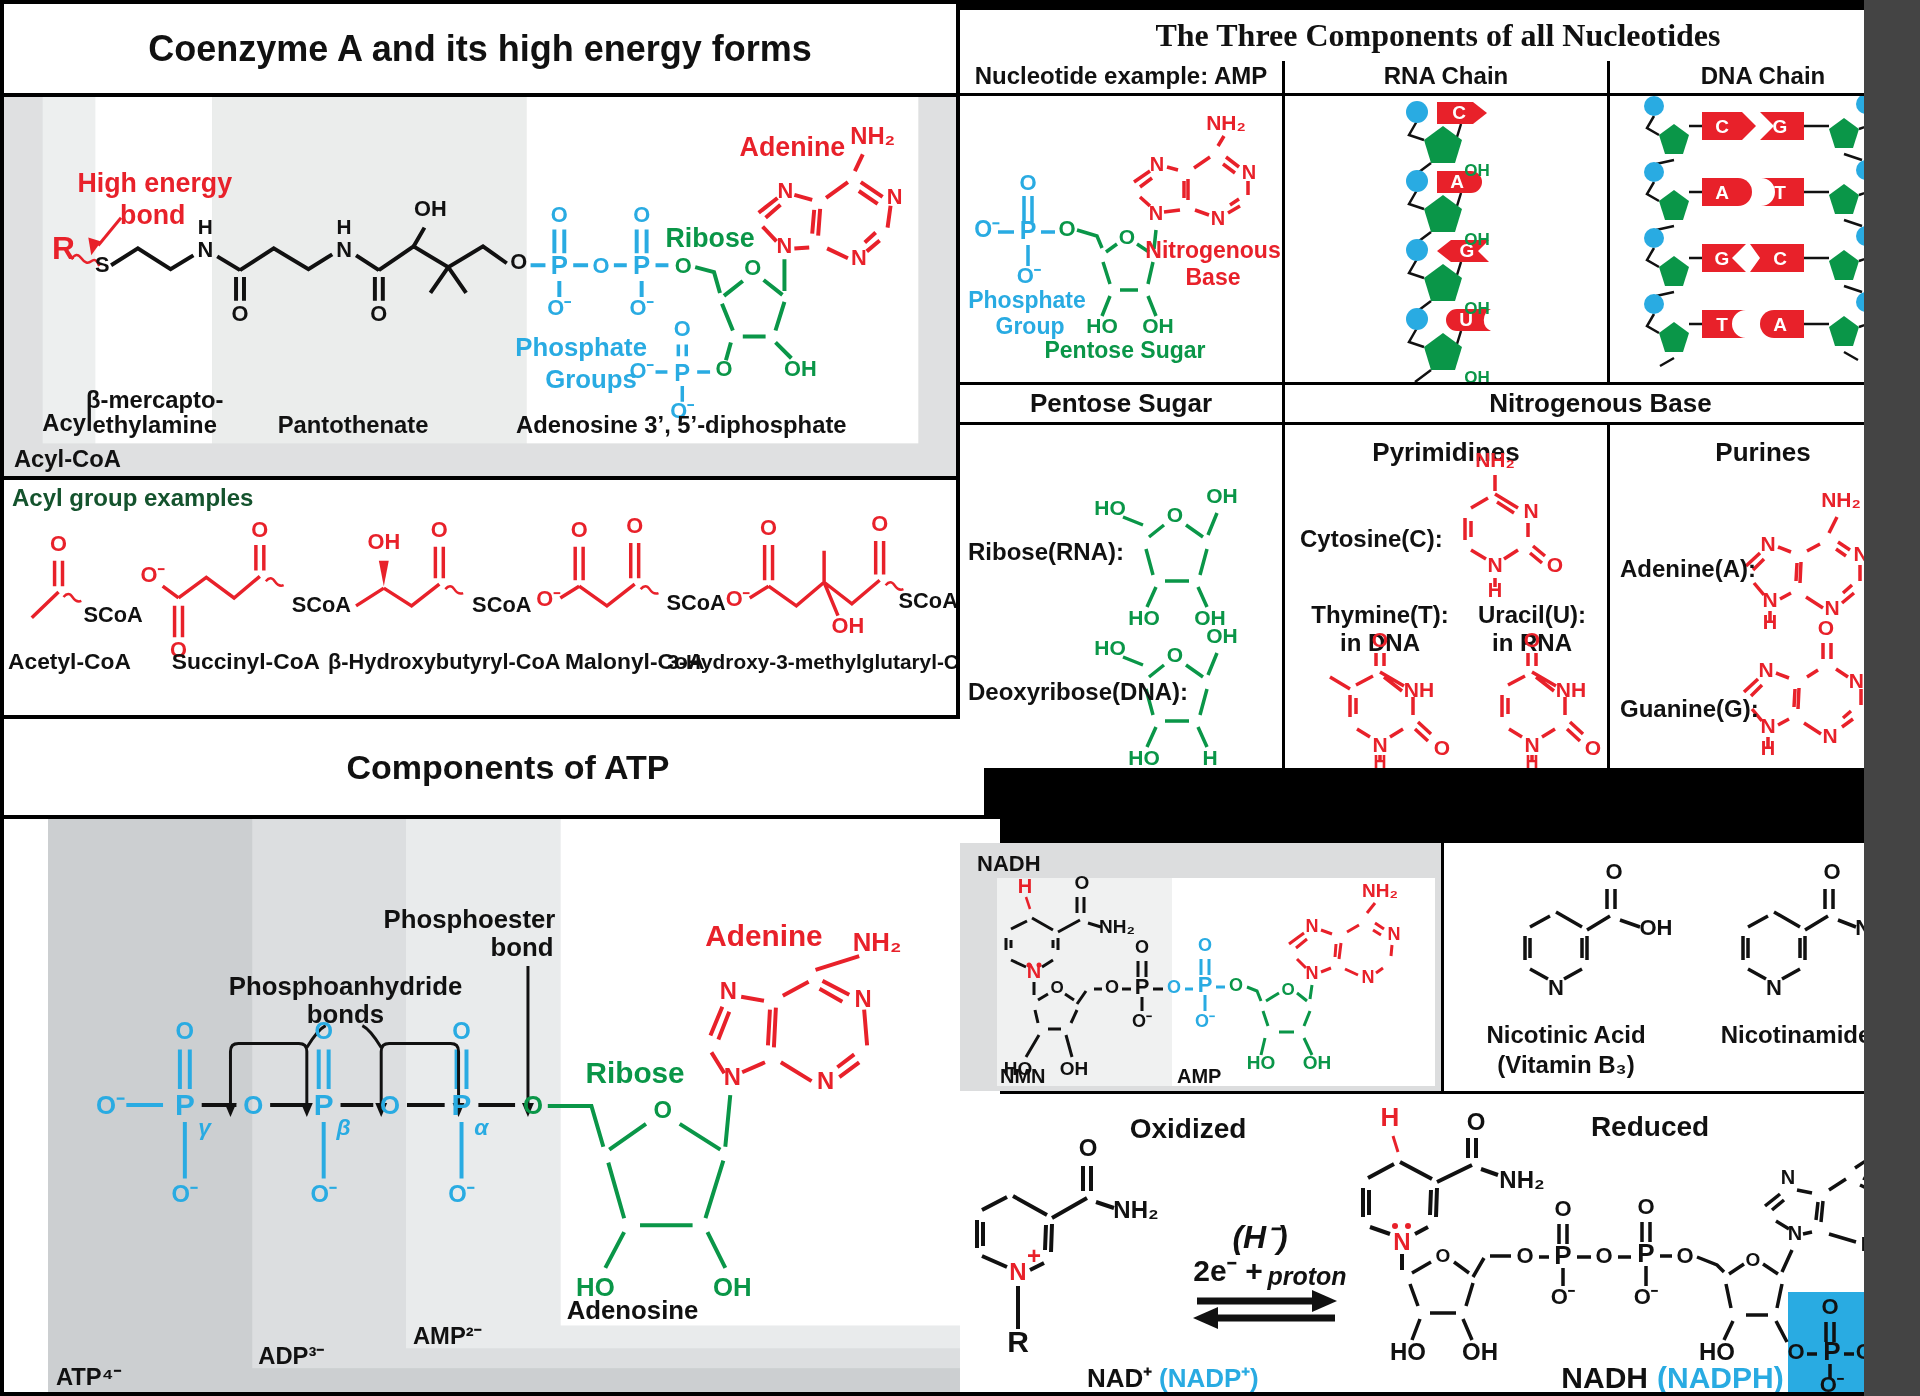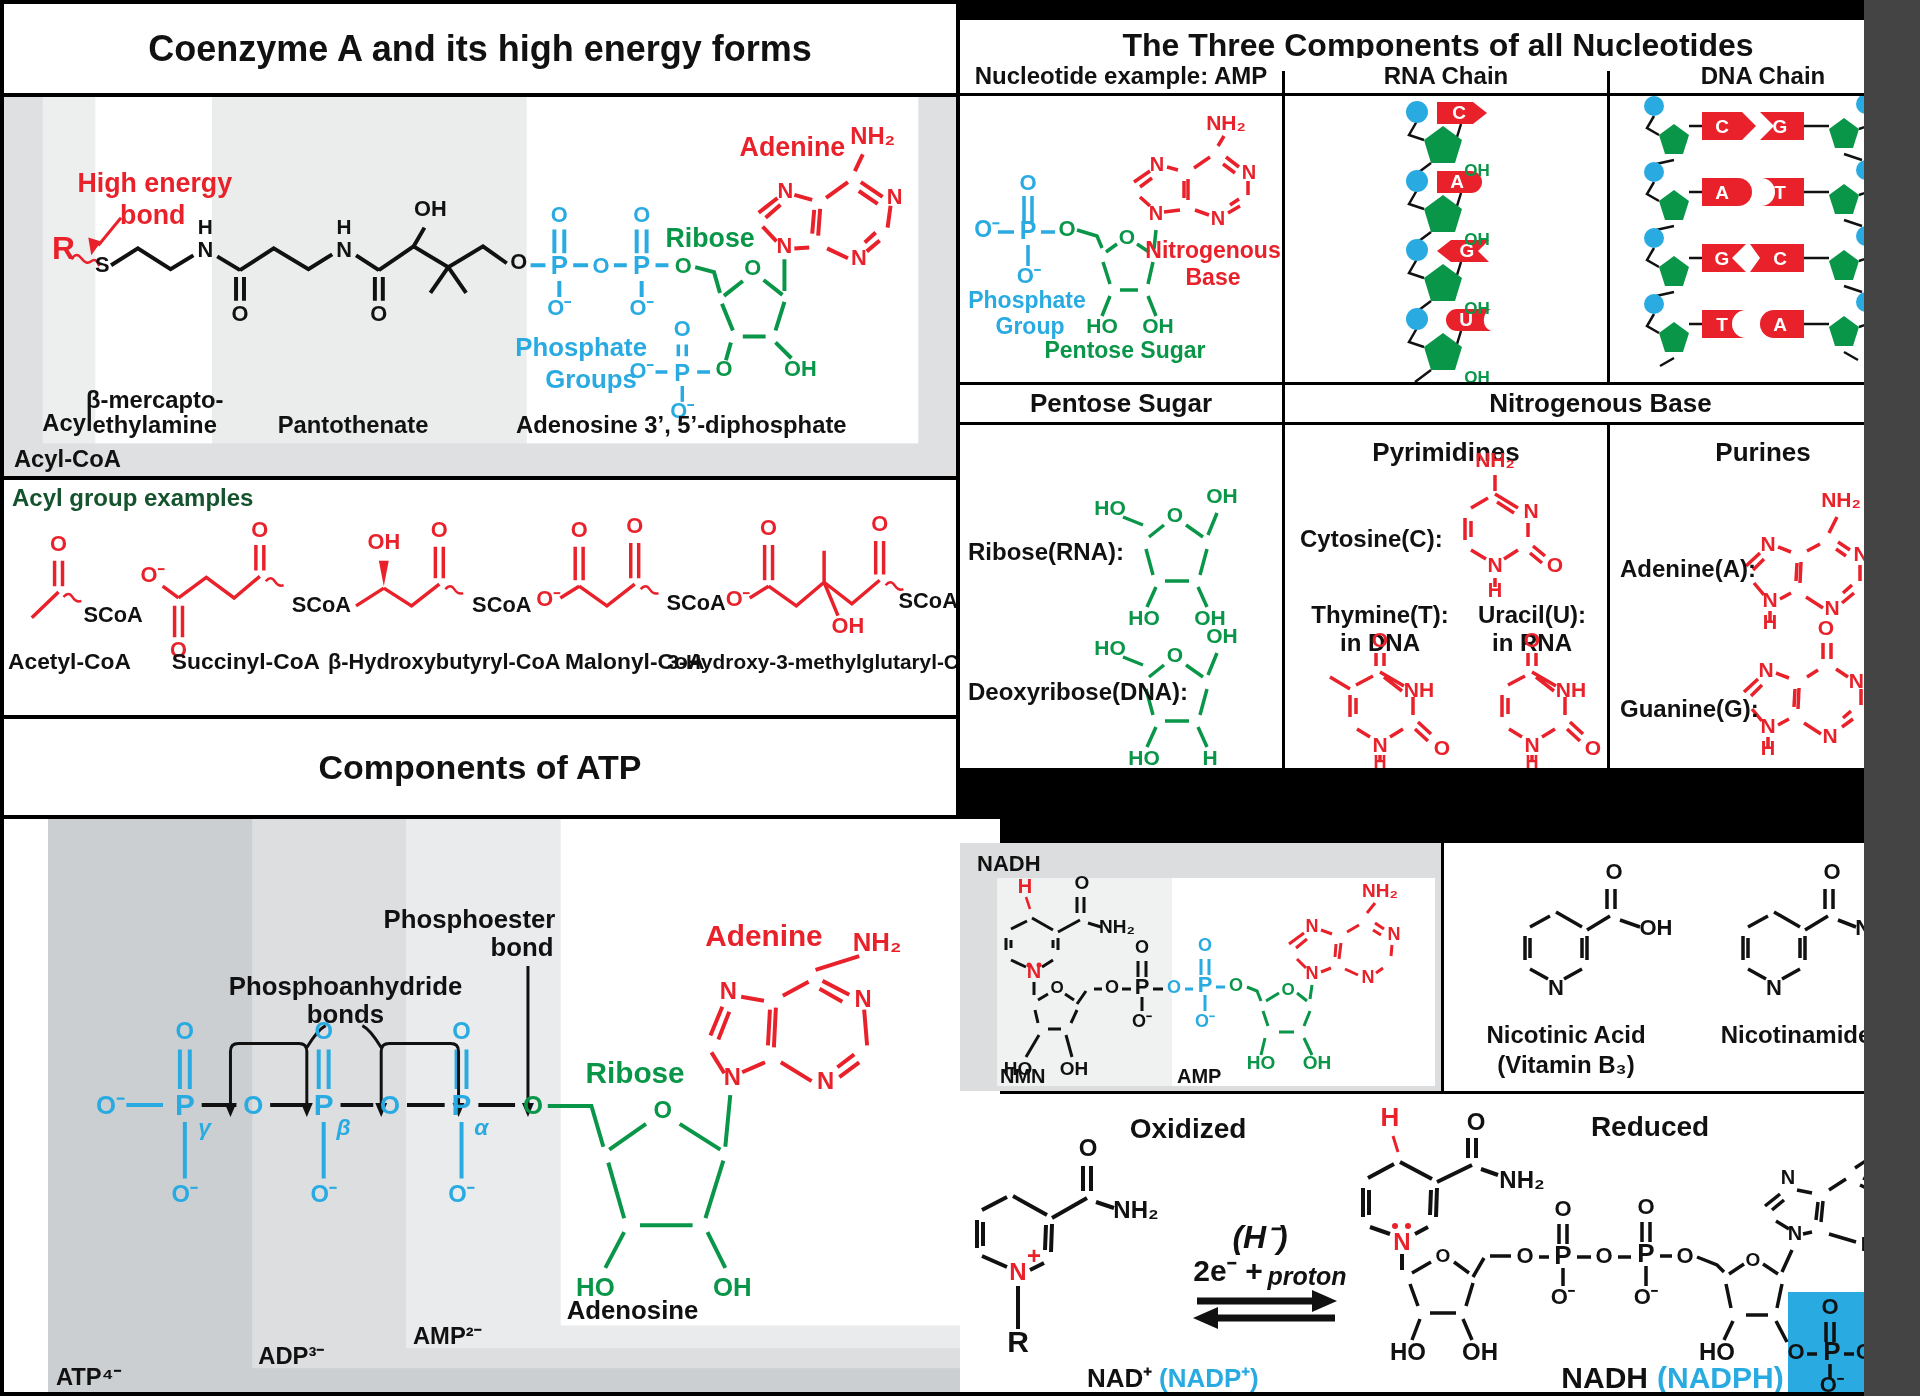--- a/index.html
+++ b/index.html
@@ -119,21 +119,21 @@
         <text x="636" y="192" fill="#111111" font-size="23" text-anchor="middle">Malonyl-CoA</text>
         <text x="740" y="128" fill="#e8212a" font-size="22" text-anchor="middle">O⁻</text>
         <text x="771" y="56" fill="#e8212a" font-size="22" text-anchor="middle">O</text>
         <text x="883" y="52" fill="#e8212a" font-size="22" text-anchor="middle">O</text>
         <text x="851" y="156" fill="#e8212a" font-size="22" text-anchor="middle">OH</text>
         <text x="932" y="130" fill="#111111" font-size="22" text-anchor="middle">SCoA</text>
         <text x="830" y="192" fill="#111111" font-size="21" text-anchor="middle">3-Hydroxy-3-methylglutaryl-CoA</text>
       </svg>
   </div>
 
-  <div class="panel ttl t34" style="left:4px;top:719px;width:952px;height:96px;">
+  <div class="panel ttl t34" style="left:4px;top:719px;width:952px;height:96px;padding-left:28px;">
       <span>Components of ATP</span>
     </div>
 
   <div class="panel" style="left:4px;top:819px;width:952px;height:573px;padding-left:44px;">
     <svg width="952" height="573" viewBox="0 0 960 577" preserveAspectRatio="none">
       <rect x="0" y="0" width="960" height="577" fill="#cccfd1"></rect>
       <rect x="206" y="0" width="754" height="553" fill="#dcdee0"></rect>
       <rect x="361" y="0" width="599" height="533" fill="#e9ebec"></rect>
       <rect x="517" y="0" width="443" height="510" fill="#ffffff"></rect>
       <path class="cy w4" d="M79,288 H116 M133,232 V272 M143,232 V272 M138,305 V362 M273,232 V272 M283,232 V272 M278,305 V362 M412,232 V272 M422,232 V272 M417,305 V362"></path>
@@ -176,21 +176,21 @@
         <text x="686" y="181" fill="#e8212a" font-size="24" text-anchor="middle">N</text>
         <text x="690" y="268" fill="#e8212a" font-size="24" text-anchor="middle">N</text>
         <text x="822" y="189" fill="#e8212a" font-size="24" text-anchor="middle">N</text>
         <text x="784" y="272" fill="#e8212a" font-size="24" text-anchor="middle">N</text>
         <text x="8" y="570" fill="#111111" font-size="24" text-anchor="start">ATP⁴⁻</text>
         <text x="212" y="549" fill="#111111" font-size="24" text-anchor="start">ADP³⁻</text>
         <text x="368" y="529" fill="#111111" font-size="24" text-anchor="start">AMP²⁻</text>
       </svg>
   </div>
 
-  <div class="panel ttl t32" style="left:960px;top:20px;width:956px;height:51px;">
+  <div class="panel ttl t32" style="left:960px;top:10px;width:956px;height:51px;font-family:Liberation Serif, serif;">
       <span>The Three Components of all Nucleotides</span>
     </div>
 
   <div class="panel hd" style="left:1285px;top:58px;width:322px;height:35px;">
       <span>RNA Chain</span>
     </div>
   <div class="panel hd" style="left:960px;top:58px;width:322px;height:35px;">
       <span>Nucleotide example: AMP</span>
     </div>
   <div class="panel hd" style="left:1610px;top:58px;width:306px;height:35px;">

